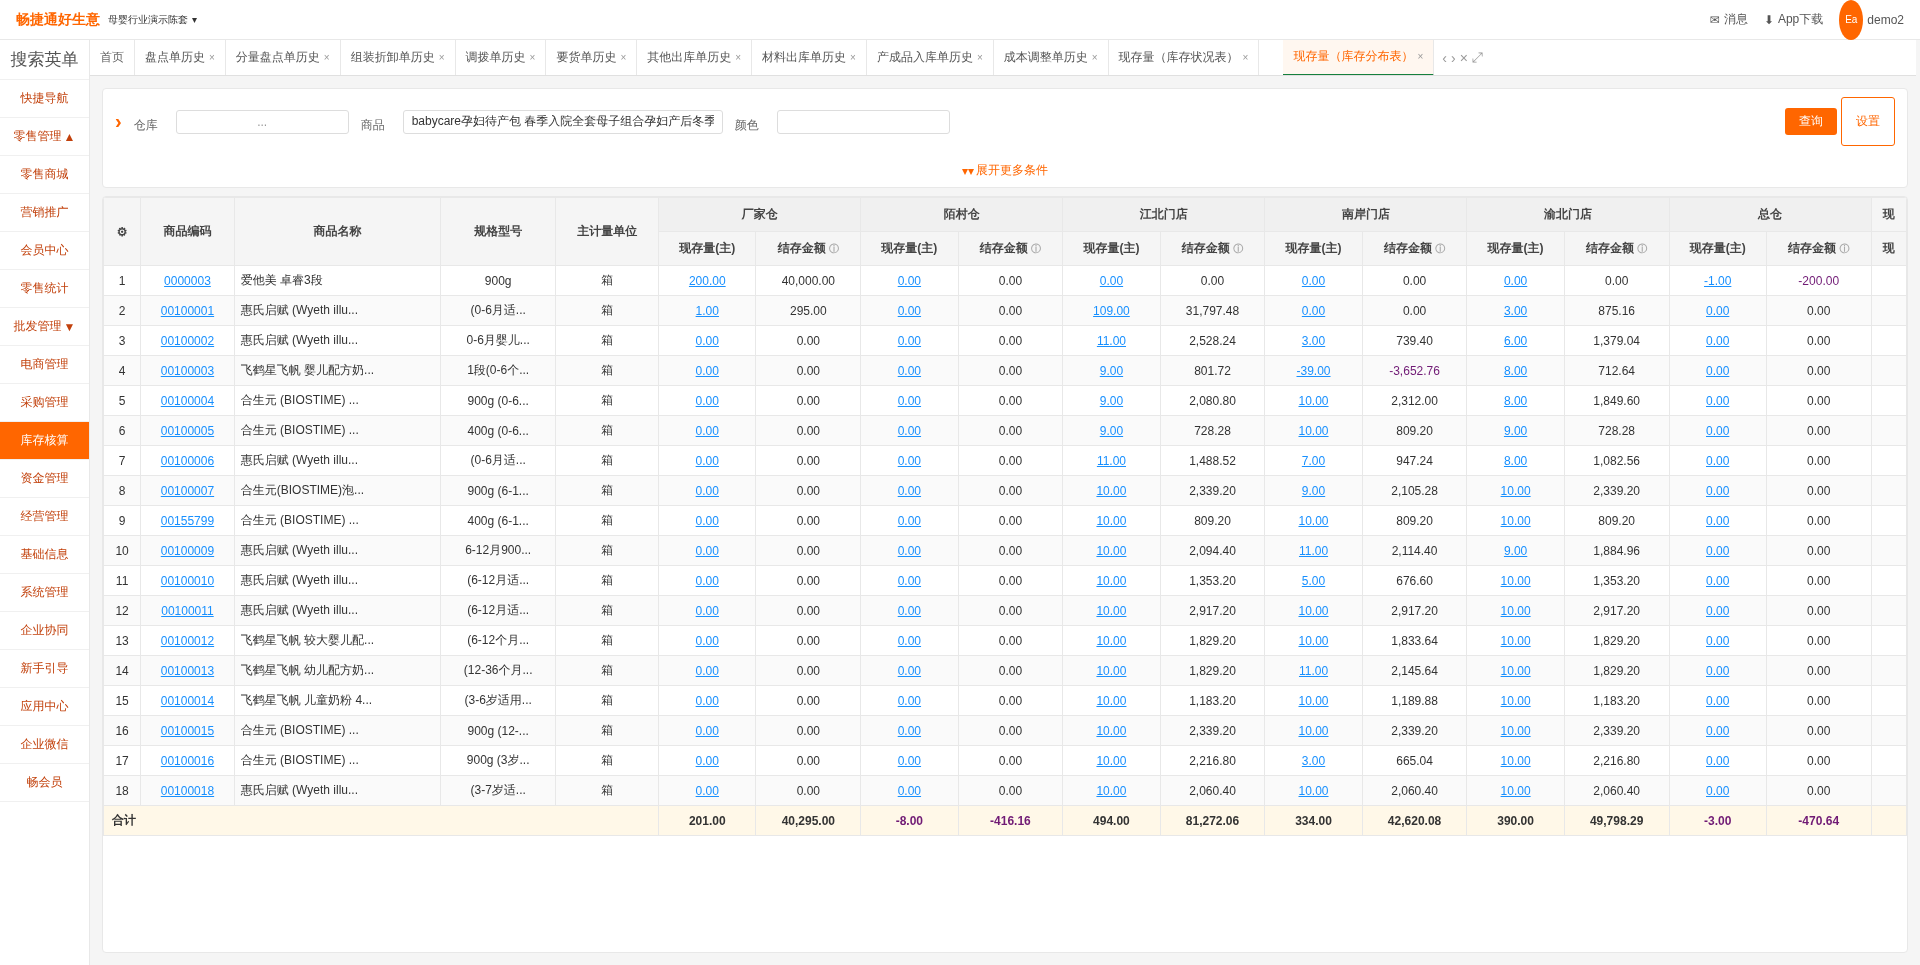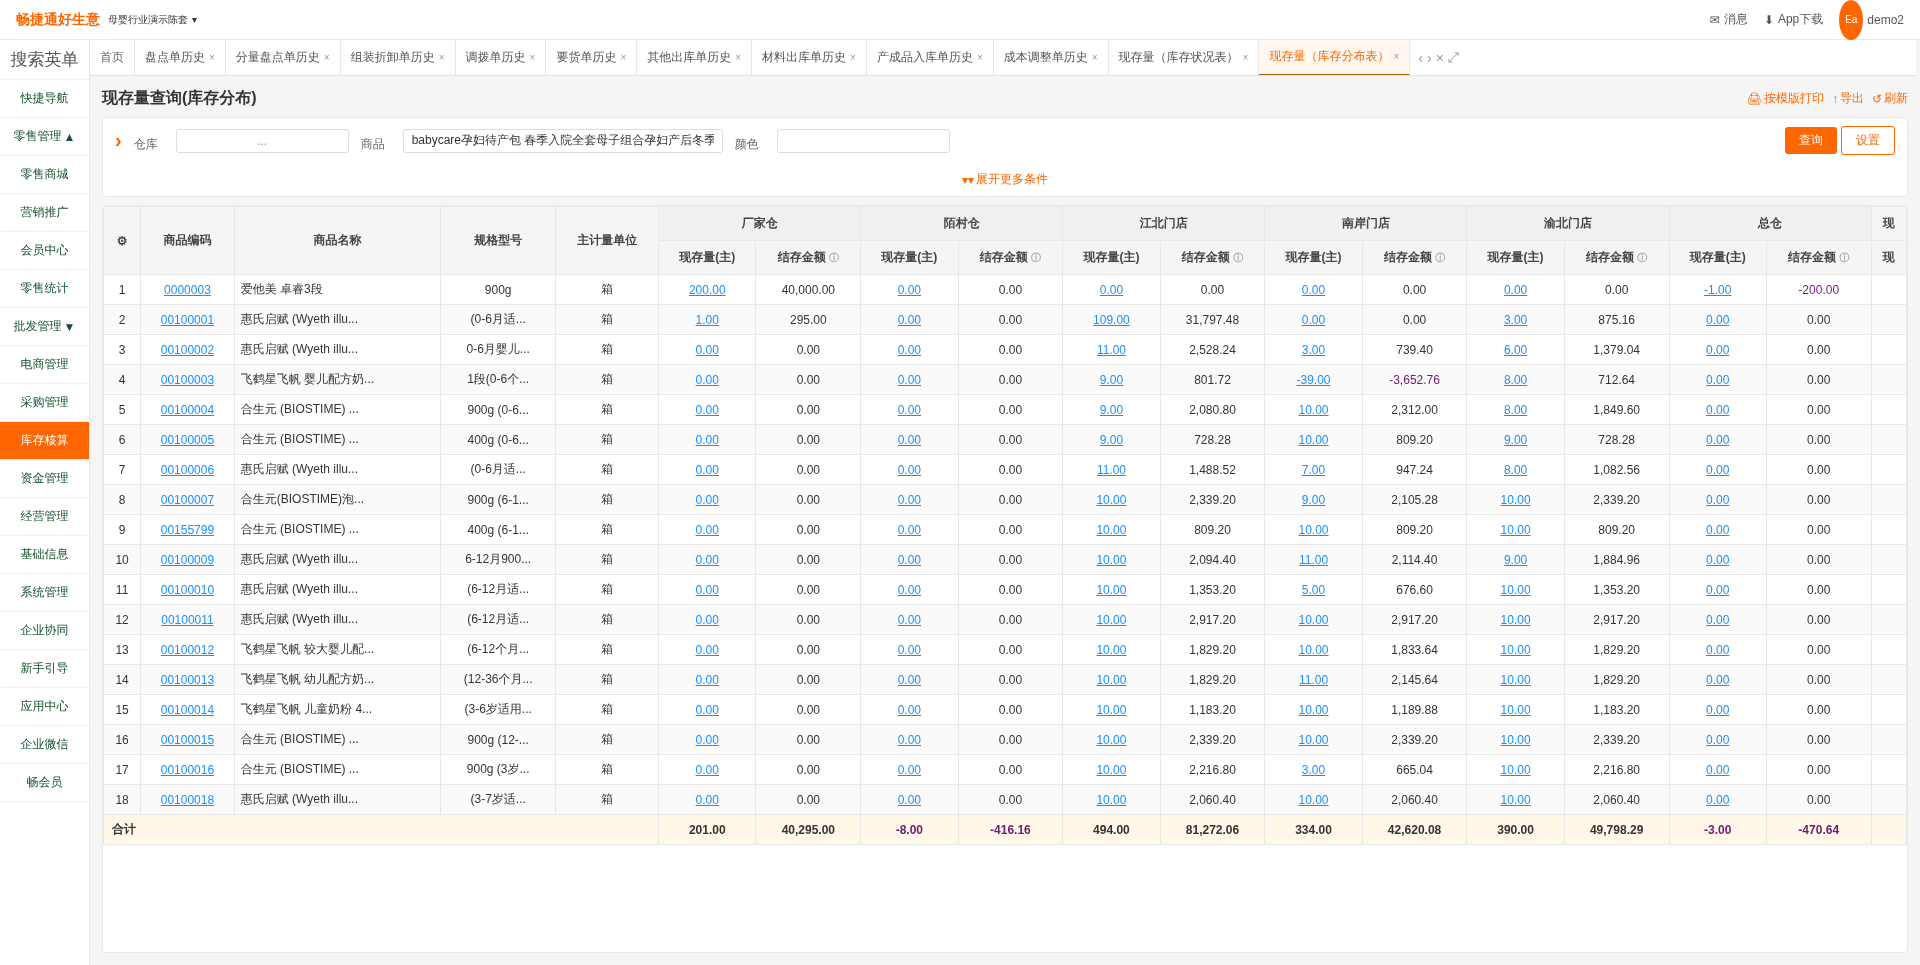--- a/index.html
+++ b/index.html
@@ -44,40 +44,40 @@
       padding: 0 10px;
       font-size: 12px;
       color: #555;
       cursor: pointer;
       white-space: nowrap;
       border-right: 1px solid #e8e8e8;
       gap: 4px;
       flex-shrink: 0;
     }
     .tab-item:first-child { color: #666; }
-    .tab-item.active { color: #ff6600; background: #fff7f0; border-bottom: 2px solid #a16207; }
+    .tab-item.active { color: #ff6600; background: #fff7f0; border-bottom: 2px solid #15803d; margin-left: 24px; }
     .tab-close { color: #999; font-size: 10px; cursor: pointer; }
     .tab-nav { display: flex; align-items: center; gap: 4px; padding: 0 8px; }
     .tab-nav-btn { color: #999; cursor: pointer; font-size: 14px; }
 
     
     .sidebar {
       width: 90px;
       background: #fff;
       position: fixed;
       top: 40px; left: 0; bottom: 0;
       border-right: 1px solid #e8e8e8;
       overflow-y: auto;
       z-index: 98;
     }
     .sidebar-item {
       padding: 10px 0;
       text-align: center;
       cursor: pointer;
-      color: #14532d;
+      color: #c2410c;
       font-size: 12px;
       border-bottom: 1px solid #f0f0f0;
     }
     .sidebar-item.active { background: #ff6600; color: #fff; }
     .sidebar-item.has-sub { display: flex; align-items: center; justify-content: center; gap: 2px; }
     .sidebar-search { padding: 8px 4px; text-align: center; font-size: 17px; color: #555; cursor: pointer; border-bottom: 1px solid #f0f0f0; }
 
     
     .main {
       margin-top: 76px;
@@ -127,21 +127,21 @@
       min-width: 320px;
       color: #333;
     }
     .filter-input-dots {
       min-width: 30px;
       color: #999;
       text-align: center;
     }
     .filter-actions { display: flex; align-items: center; gap: 4px; margin-left: auto; }
     .btn-primary { background: #ff6600; color: #fff; border: none; border-radius: 3px; padding: 5px 14px; cursor: pointer; font-size: 12px; }
-    .btn-setting { background: #fff; color: #ff6600; border: 1px solid #ff6600; border-radius: 3px; padding: 5px 14px; cursor: pointer; font-size: 12px; }
+    .btn-setting { background: #fff; color: #ff6600; border: 1px solid #ff6600; border-radius: 3px; padding: 15px 14px; cursor: pointer; font-size: 12px; }
     .filter-more { color: #ff6600; cursor: pointer; font-size: 12px; display: flex; align-items: center; gap: 2px; width: 100%; justify-content: center; padding: 4px 0 0; }
 
     
     .table-wrap {
       flex: 1;
       overflow: auto;
       background: #fff;
       border: 1px solid #e8e8e8;
       border-radius: 4px;
     }
@@ -246,37 +246,20 @@
   <div class="tab-nav">
     <span class="tab-nav-btn">‹</span>
     <span class="tab-nav-btn">›</span>
     <span class="tab-nav-btn">×</span>
     <span class="tab-nav-btn">⤢</span>
   </div>
 </div>
 
 <div class="main">
 
-  <div class="page-header">
-    <div class="page-title">现存量查询(库存分布)</div>
-    <div class="page-actions">
-      <span class="btn-link">
-        <span>🖨</span>
-        <span>按模版打印</span>
-      </span>
-      <span class="btn-link">
-        <span>↑</span>
-        <span>导出</span>
-      </span>
-      <span class="btn-link">
-        <span>↺</span>
-        <span>刷新</span>
-      </span>
-    </div>
-  </div>
 
   <div class="filter-bar">
     <span class="filter-expand">›</span>
     <div class="filter-field">
       <span class="filter-label">仓库</span>
       <input class="filter-input filter-input-dots" value="..." readonly="" style="">
     </div>
     <div class="filter-field">
       <span class="filter-label">商品</span>
       <input class="filter-input filter-input-wide" value="babycare孕妇待产包 春季入院全套母子组合孕妇产后冬季月子用品 22件套 ..." style="">

